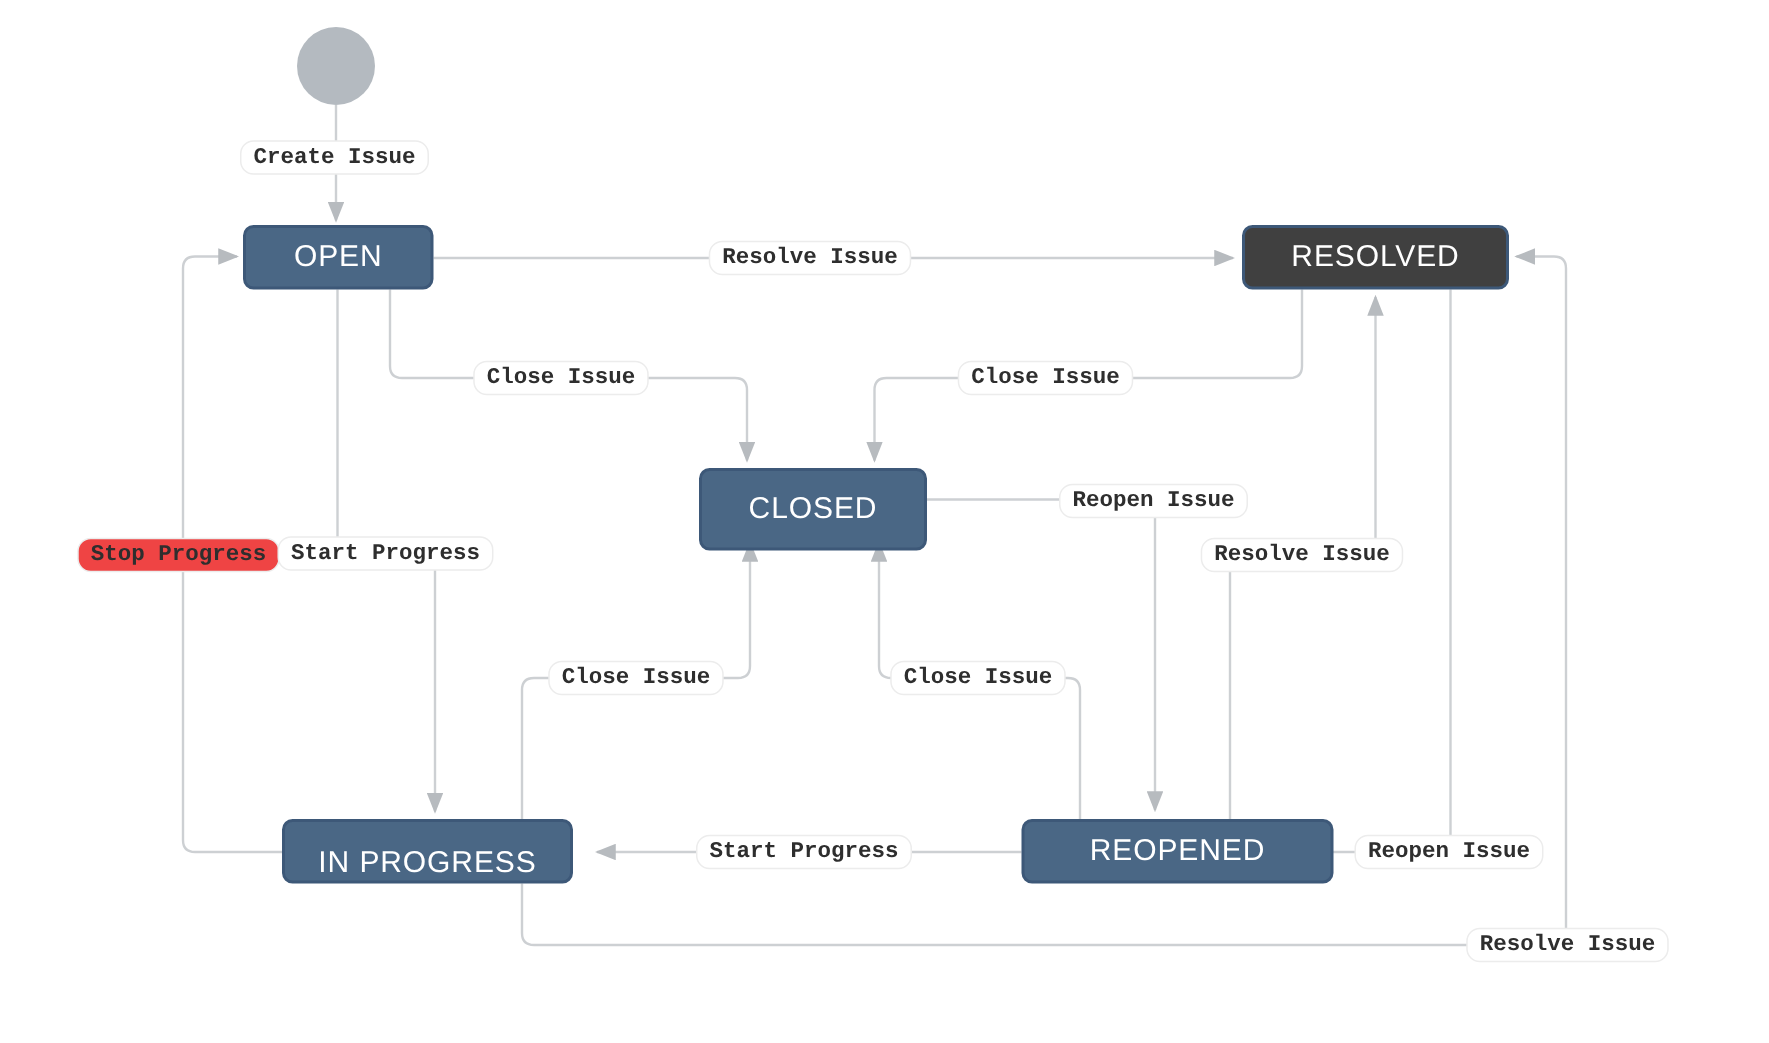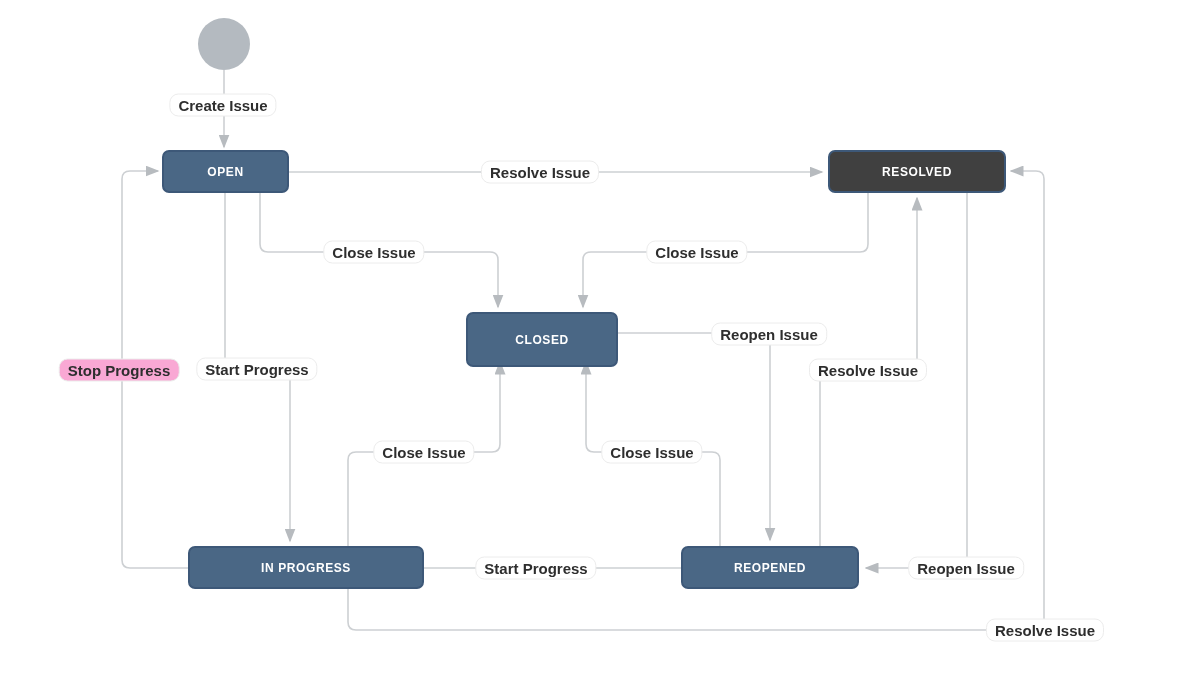--- a/index.html
+++ b/index.html
@@ -32,37 +32,38 @@
   }
   .state-node {
     position: absolute;
     z-index: 3;
     box-sizing: border-box;
     border-radius: 7px;
     display: flex;
     align-items: center;
     justify-content: center;
     color: #ffffff;
-    font-weight: bold;
-    font-size: 12px;
+    font-weight: normal;
+    font-size: 20px;
     letter-spacing: 0.6px;
     cursor: default;
   }
   .transition-label {
     position: absolute;
     z-index: 2;
     transform: translate(-50%, -50%);
     white-space: nowrap;
     background: #ffffff;
     border: 1px solid #ececec;
     border-radius: 9px;
     padding: 2px 8px;
     font-weight: bold;
     font-size: 15px;
     color: #2e2e2e;
+    font-family: Liberation Mono, monospace;
   }
 </style>
 </head>
 <body>
 
 <div class="stage" style="width: 1179px; height: 695px; background: rgb(255, 255, 255);">
   <svg class="connections" width="1179" height="695" viewBox="0 0 1179 695" aria-hidden="true">
     <defs>
       <marker id="arrowhead" viewBox="0 0 14 11" markerWidth="14" markerHeight="11" refX="12.5" refY="5.5" orient="auto" markerUnits="userSpaceOnUse">
         <path d="M0,0 L14,5.5 L0,11 Z" fill="#b7bbbf"></path>
@@ -88,32 +89,32 @@
   <div class="start-node" style="left: 198px; top: 18px; height: 52px; width: 52px; background: rgb(180, 186, 192);"></div>
 <div class="state-node" style="left: 162px; top: 150px; width: 127px; height: 43px; background: rgb(74, 103, 133); border: 2px solid rgb(61, 88, 120); color: rgb(255, 255, 255);">
     <span>OPEN</span>
   </div>
     <div class="state-node" style="left: 828px; top: 150px; width: 178px; height: 43px; background: #404040; border: 2px solid rgb(61, 88, 120); color: rgb(255, 255, 255);">
     <span>RESOLVED</span>
   </div>
     <div class="state-node" style="left: 466px; top: 312px; width: 152px; height: 55px; background: rgb(74, 103, 133); border: 2px solid rgb(61, 88, 120); color: rgb(255, 255, 255);">
     <span>CLOSED</span>
   </div>
-    <div class="state-node" style="left: 188px; top: 546px; width: 236px; height: 43px; background: rgb(74, 103, 133); border: 2px solid rgb(61, 88, 120); color: rgb(255, 255, 255);">
+    <div class="state-node" style="left: 188px; top: 546px; width: 194px; height: 43px; background: rgb(74, 103, 133); border: 2px solid rgb(61, 88, 120); color: rgb(255, 255, 255); align-items: flex-end;">
     <span>IN PROGRESS</span>
   </div>
-    <div class="state-node" style="left: 681px; top: 546px; width: 178px; height: 43px; background: rgb(74, 103, 133); border: 2px solid rgb(61, 88, 120); color: rgb(255, 255, 255);">
+    <div class="state-node" style="left: 681px; top: 546px; width: 208px; height: 43px; background: rgb(74, 103, 133); border: 2px solid rgb(61, 88, 120); color: rgb(255, 255, 255);">
     <span>REOPENED</span>
   </div>
     <div class="transition-label" style="left: 223px; top: 105px; background: rgb(255, 255, 255); border-color: rgb(236, 236, 236); color: rgb(46, 46, 46);">Create Issue</div>
     <div class="transition-label" style="left: 540px; top: 172px; background: rgb(255, 255, 255); border-color: rgb(236, 236, 236); color: rgb(46, 46, 46);">Resolve Issue</div>
     <div class="transition-label" style="left: 374px; top: 252px; background: rgb(255, 255, 255); border-color: rgb(236, 236, 236); color: rgb(46, 46, 46);">Close Issue</div>
     <div class="transition-label" style="left: 697px; top: 252px; background: rgb(255, 255, 255); border-color: rgb(236, 236, 236); color: rgb(46, 46, 46);">Close Issue</div>
     <div class="transition-label" style="left: 769px; top: 334px; background: rgb(255, 255, 255); border-color: rgb(236, 236, 236); color: rgb(46, 46, 46);">Reopen Issue</div>
     <div class="transition-label" style="left: 868px; top: 370px; background: rgb(255, 255, 255); border-color: rgb(236, 236, 236); color: rgb(46, 46, 46);">Resolve Issue</div>
     <div class="transition-label" style="left: 966px; top: 568px; background: rgb(255, 255, 255); border-color: rgb(236, 236, 236); color: rgb(46, 46, 46);">Reopen Issue</div>
-    <div class="transition-label" style="left: 119px; top: 370px; background: #f9a8d4; border-color: rgb(236, 236, 236); color: rgb(46, 46, 46);">Stop Progress</div>
+    <div class="transition-label" style="left: 119px; top: 370px; background: #ef4444; border-color: rgb(236, 236, 236); color: rgb(46, 46, 46);">Stop Progress</div>
     <div class="transition-label" style="left: 257px; top: 369px; background: rgb(255, 255, 255); border-color: rgb(236, 236, 236); color: rgb(46, 46, 46);">Start Progress</div>
     <div class="transition-label" style="left: 424px; top: 452px; background: rgb(255, 255, 255); border-color: rgb(236, 236, 236); color: rgb(46, 46, 46);">Close Issue</div>
     <div class="transition-label" style="left: 652px; top: 452px; background: rgb(255, 255, 255); border-color: rgb(236, 236, 236); color: rgb(46, 46, 46);">Close Issue</div>
     <div class="transition-label" style="left: 536px; top: 568px; background: rgb(255, 255, 255); border-color: rgb(236, 236, 236); color: rgb(46, 46, 46);">Start Progress</div>
     <div class="transition-label" style="left: 1045px; top: 630px; background: rgb(255, 255, 255); border-color: rgb(236, 236, 236); color: rgb(46, 46, 46);">Resolve Issue</div>
   </div>
 
 </body></html>

